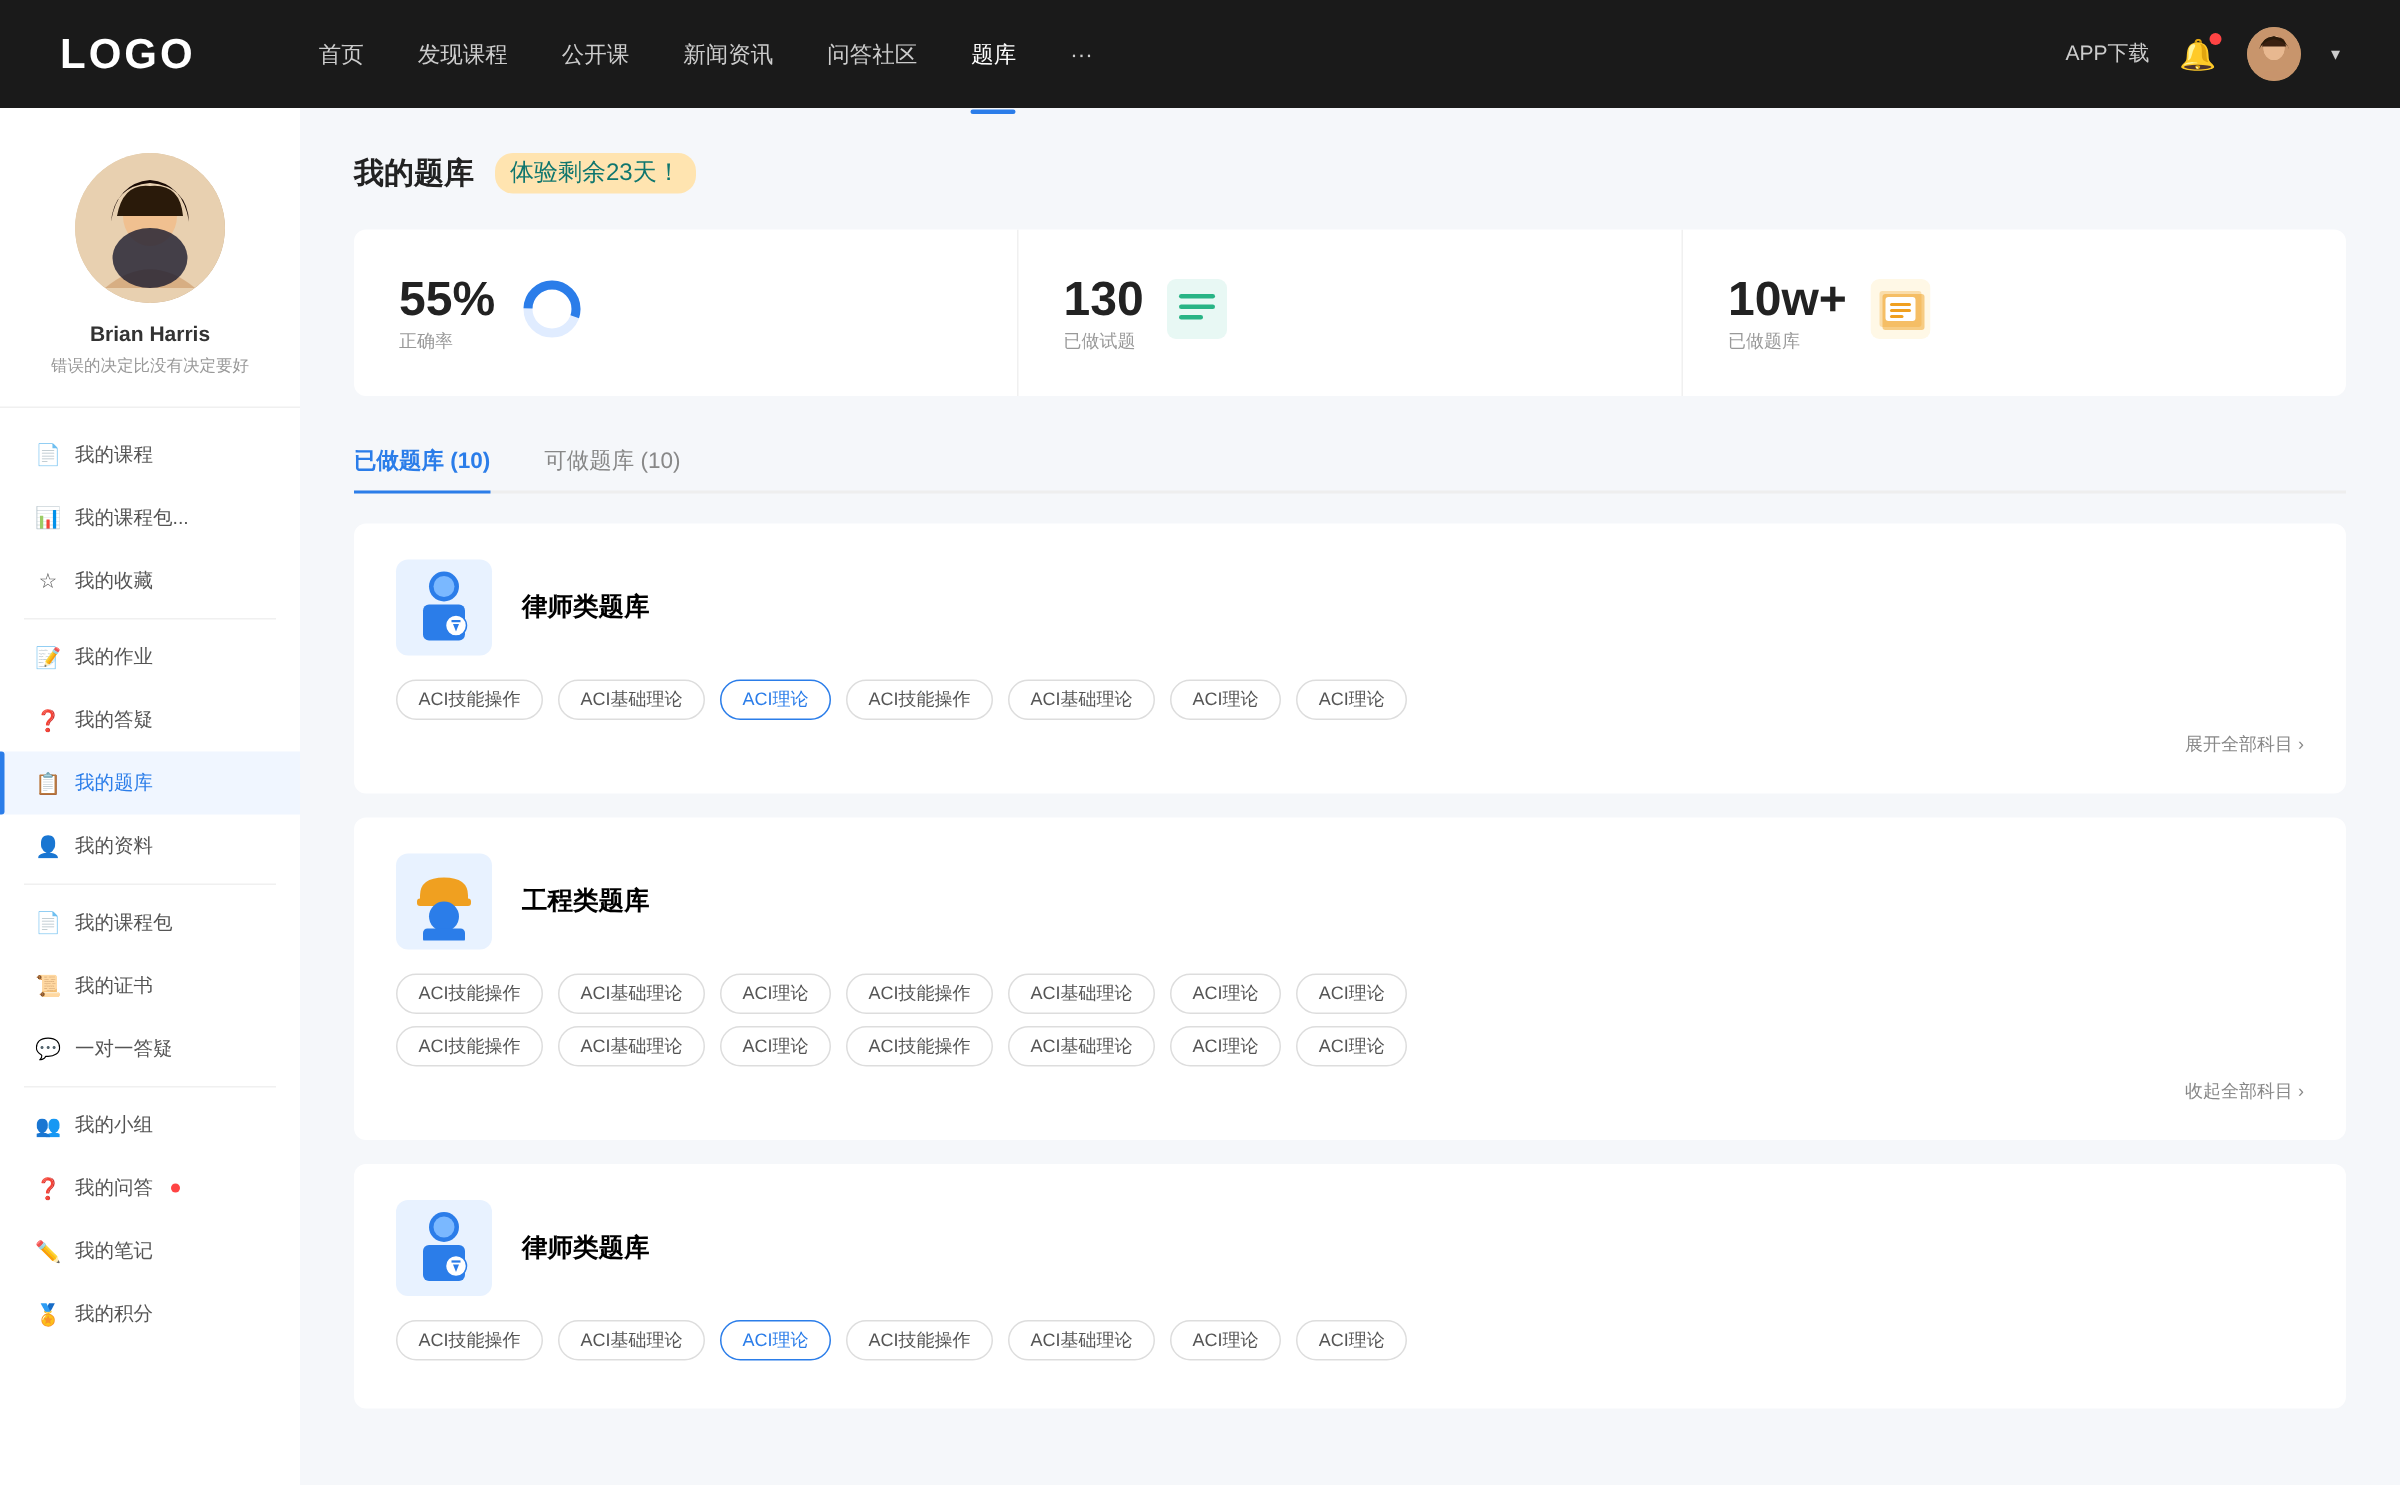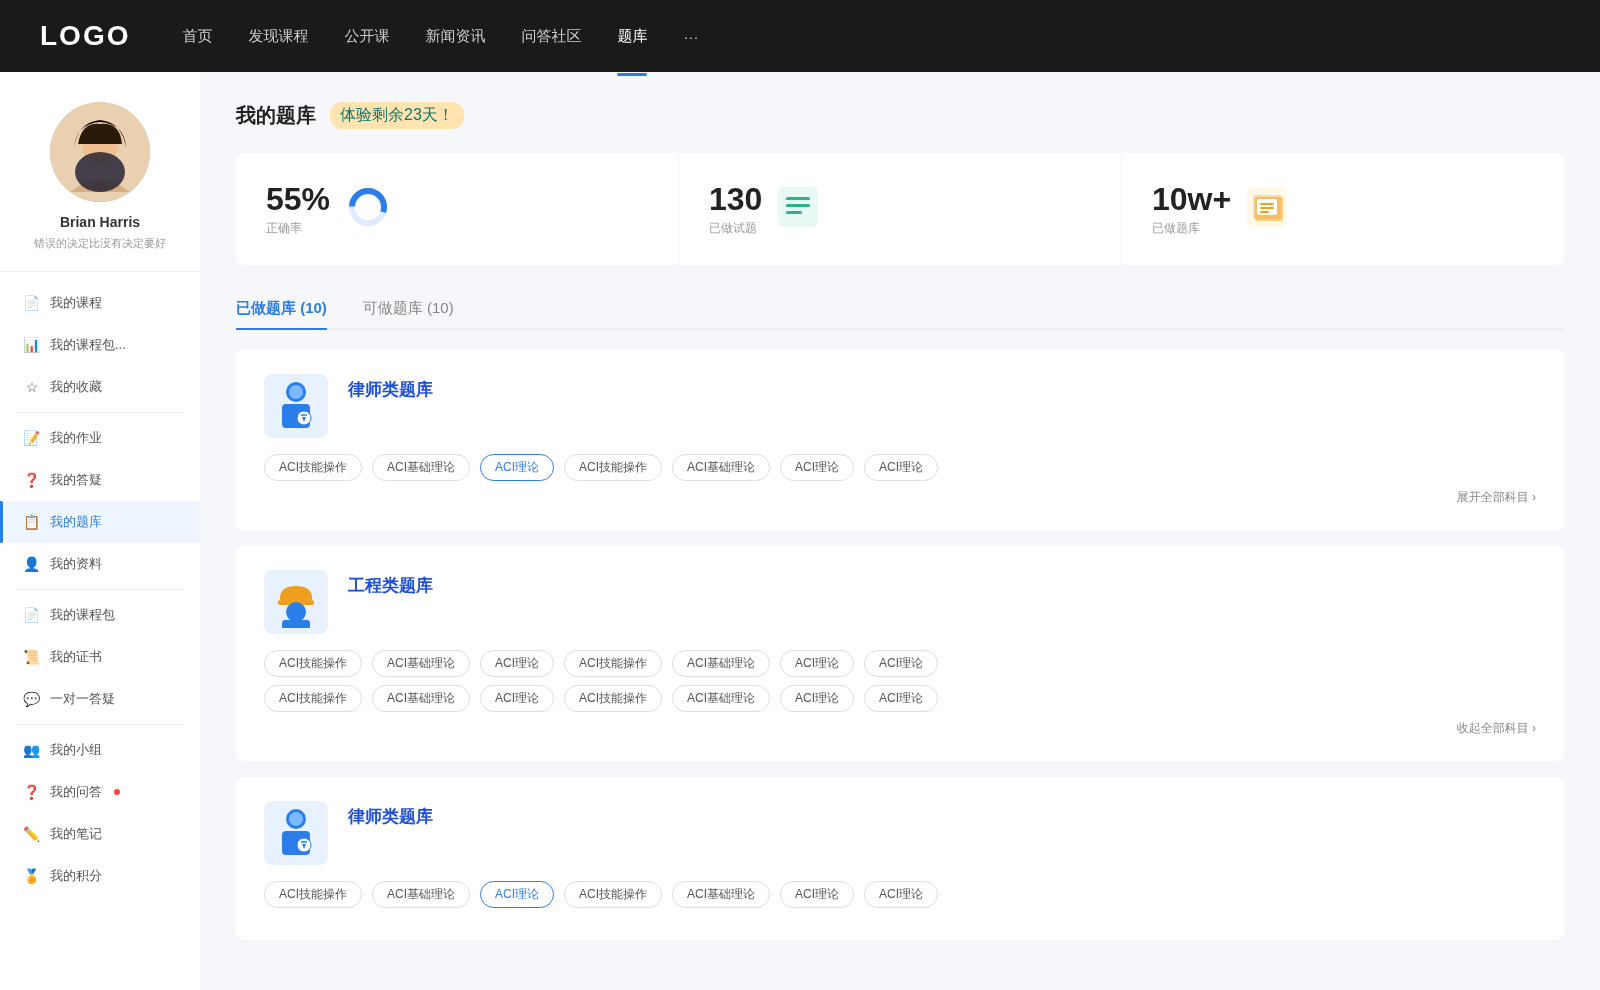--- a/index.html
+++ b/index.html
@@ -12,21 +12,21 @@
       display: flex;
       align-items: center;
       padding: 0 40px;
       position: relative;
     }
     .navbar-logo {
       color: white;
       font-size: 28px;
       font-weight: 900;
       letter-spacing: 2px;
-      margin-right: 52px;
+      margin-right: 82px;
     }
     .navbar-nav {
       display: flex;
       align-items: center;
       gap: 36px;
       flex: 1;
     }
     .navbar-nav-item {
       color: #ccc;
       font-size: 15px;
@@ -262,22 +262,22 @@
       width: 64px; height: 64px;
       background: #e8f2ff;
       border-radius: 8px;
       display: flex; align-items: center; justify-content: center;
       flex-shrink: 0;
     }
     
     .qbank-title {
       font-size: 17px;
       font-weight: 600;
-      color: #1d4ed8;
-      margin-top: 4px;
+      color: #000000;
+      margin-top: 20px;
     }
     .tags-row {
       display: flex;
       flex-wrap: wrap;
       gap: 10px;
       margin-bottom: 8px;
     }
     .tag {
       border: 1px solid #ddd;
       border-radius: 16px;
@@ -307,20 +307,40 @@
   <div class="navbar-logo">LOGO</div>
   <div class="navbar-nav">
     <span class="navbar-nav-item">首页</span>
     <span class="navbar-nav-item">发现课程</span>
     <span class="navbar-nav-item">公开课</span>
     <span class="navbar-nav-item">新闻资讯</span>
     <span class="navbar-nav-item">问答社区</span>
     <span class="navbar-nav-item active">题库</span>
     <span class="navbar-nav-item">···</span>
   </div>
+  <div class="navbar-right">
+    <span class="navbar-app-download">APP下载</span>
+    <div class="navbar-bell">
+      🔔
+      <div class="navbar-bell-dot"></div>
+    </div>
+    <div class="navbar-avatar">
+      <div class="navbar-avatar-img">
+        <svg width="36" height="36" viewBox="0 0 36 36">
+          <circle cx="18" cy="18" r="18" fill="#c8956c"></circle>
+          <ellipse cx="18" cy="14" rx="7" ry="8" fill="#f0c8a0"></ellipse>
+          <ellipse cx="18" cy="14" rx="7" ry="8" fill="#e8b890"></ellipse>
+          <path d="M6 34 Q18 24 30 34" fill="#c8956c" opacity="0.6"></path>
+          <path d="M10 13 Q11 6 18 7 Q26 6 26 13" fill="#3a2010"></path>
+          <path d="M8 15 Q10 10 18 8 Q27 10 28 15 Q26 8 18 6 Q10 7 8 15z" fill="#2a1a0a"></path>
+        </svg>
+      </div>
+    </div>
+    <span class="navbar-chevron">▾</span>
+  </div>
 </nav>
 
 <div class="main-layout">
 
   <aside class="sidebar">
     <div class="sidebar-profile">
       <div class="sidebar-avatar">
         <svg width="100" height="100" viewBox="0 0 100 100">
           <circle cx="50" cy="50" r="50" fill="#e8d0b0"></circle>
           <ellipse cx="50" cy="42" rx="18" ry="20" fill="#f0c090"></ellipse>

